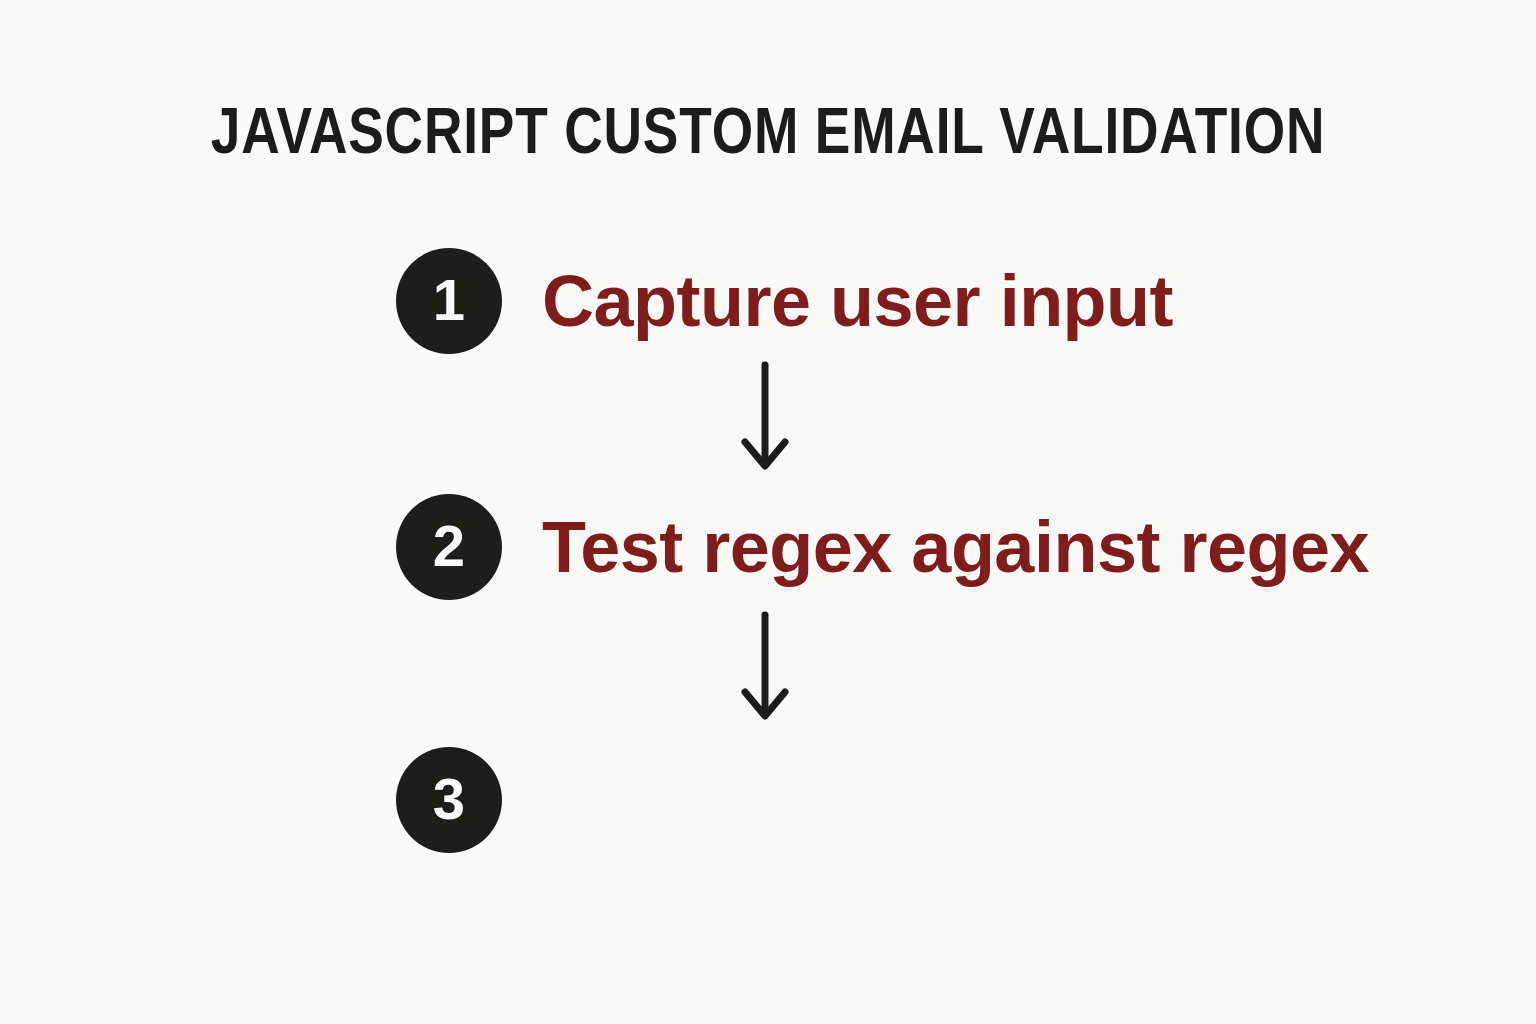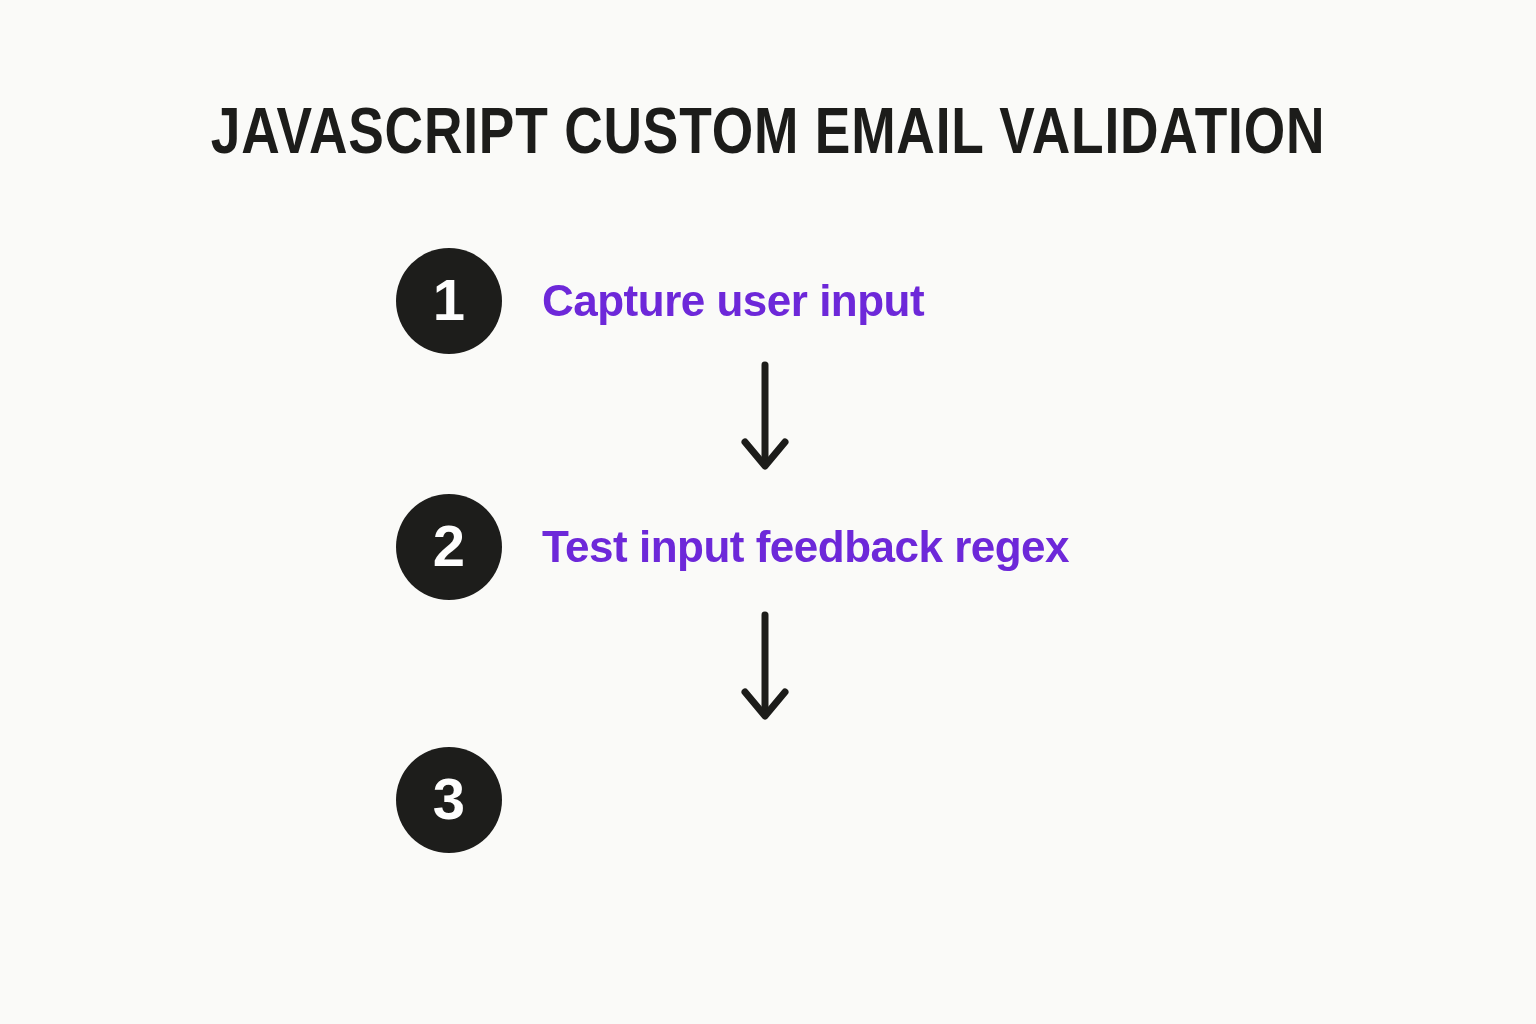--- a/index.html
+++ b/index.html
@@ -52,25 +52,25 @@
     align-items: center;
     justify-content: center;
     font-size: 58px;
     font-weight: 700;
     flex: 0 0 auto;
     padding-bottom: 4px;
     box-sizing: border-box;
   }
   .step-label {
     margin-left: 40px;
-    font-size: 44px;
+    font-size: 72px;
     font-weight: 600;
     letter-spacing: -0.5px;
     white-space: nowrap;
-    color: #6d28d9;
+    color: #7f1d1d;
   }
   .arrow {
     position: absolute;
     left: 741px;
     width: 48px;
     height: 114px;
   }
   .arrow-1 { top: 360px; }
   .arrow-2 { top: 610px; }
   .arrow svg {
@@ -93,21 +93,21 @@
 
   <div class="arrow arrow-1">
     <svg viewBox="0 0 48 114" xmlns="http://www.w3.org/2000/svg" aria-hidden="true">
       <line x1="24" y1="5" x2="24" y2="100" stroke="#1c1c1a" stroke-width="7" stroke-linecap="round"></line>
       <polyline points="4,82 24,106 44,82" fill="none" stroke="#1c1c1a" stroke-width="7" stroke-linecap="round" stroke-linejoin="round"></polyline>
     </svg>
   </div>
 
   <div class="step step-2">
     <div class="badge">2</div>
-    <div class="step-label">Test input feedback regex</div>
+    <div class="step-label">Test regex against regex</div>
   </div>
 
   <div class="arrow arrow-2">
     <svg viewBox="0 0 48 114" xmlns="http://www.w3.org/2000/svg" aria-hidden="true">
       <line x1="24" y1="5" x2="24" y2="100" stroke="#1c1c1a" stroke-width="7" stroke-linecap="round"></line>
       <polyline points="4,82 24,106 44,82" fill="none" stroke="#1c1c1a" stroke-width="7" stroke-linecap="round" stroke-linejoin="round"></polyline>
     </svg>
   </div>
 
   <div class="step step-3">

